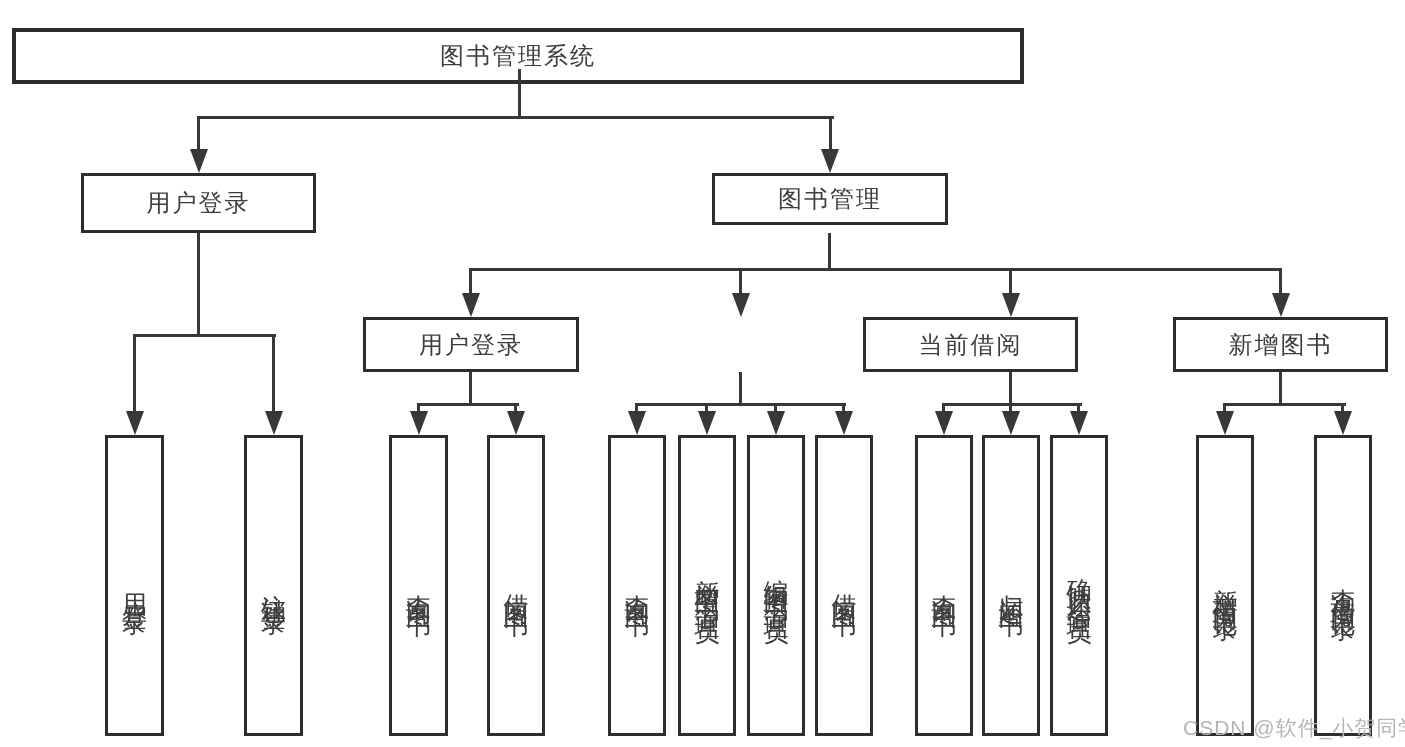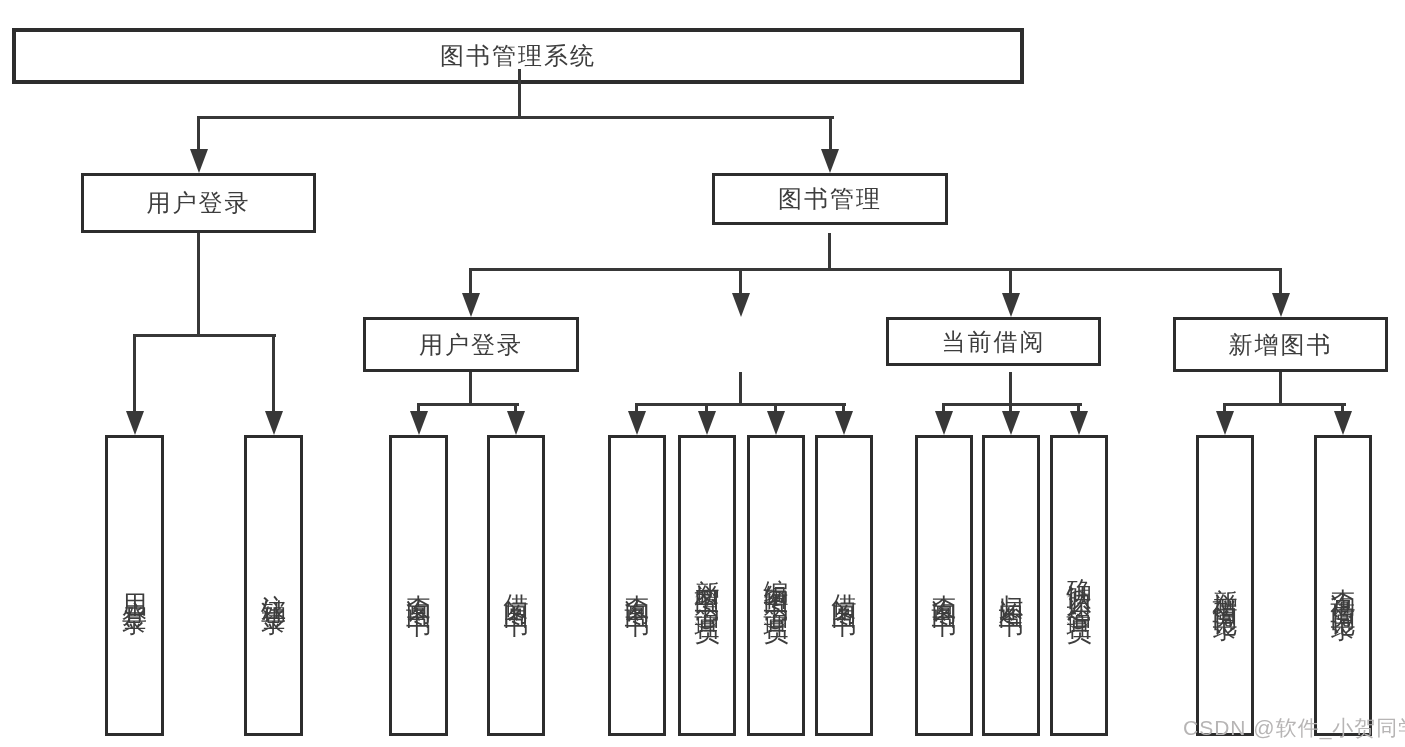--- a/index.html
+++ b/index.html
@@ -54,21 +54,21 @@
   <div class="line" style="left:739px;top:268px;width:3px;height:28px;"></div>
   <div class="arrow" style="left:732px;top:293px;"></div>
   <div class="line" style="left:1009px;top:268px;width:3px;height:28px;"></div>
   <div class="arrow" style="left:1002px;top:293px;"></div>
   <div class="line" style="left:1279px;top:268px;width:3px;height:28px;"></div>
   <div class="arrow" style="left:1272px;top:293px;"></div>
 
   <div class="box hbox" style="left:363px;top:317px;width:216px;height:55px;">
     <span>用户登录</span>
   </div>
-  <div class="box hbox" style="left:886px;top:317px;width:215px;height:49px;">
+  <div class="box hbox" style="left:863px;top:317px;width:215px;height:55px;">
     <span>当前借阅</span>
   </div>
   <div class="box hbox" style="left:1173px;top:317px;width:215px;height:55px;">
     <span>新增图书</span>
   </div>
 
   <div class="line" style="left:469px;top:372px;width:3px;height:34px;"></div>
   <div class="line" style="left:417px;top:403px;width:102px;height:3px;"></div>
   <div class="line" style="left:417px;top:403px;width:3px;height:10px;"></div>
   <div class="arrow" style="left:410px;top:411px;"></div>

